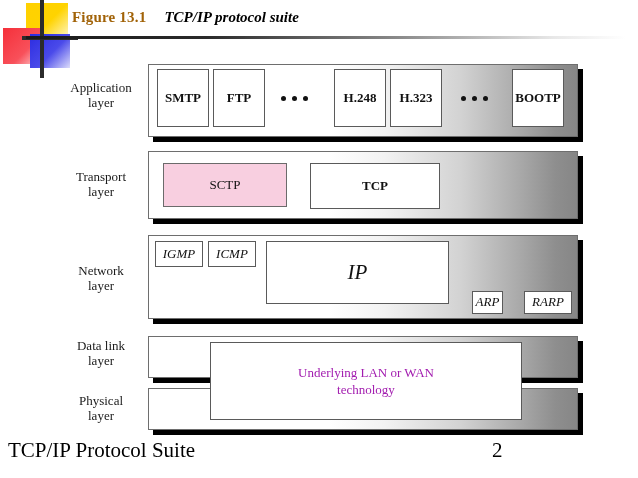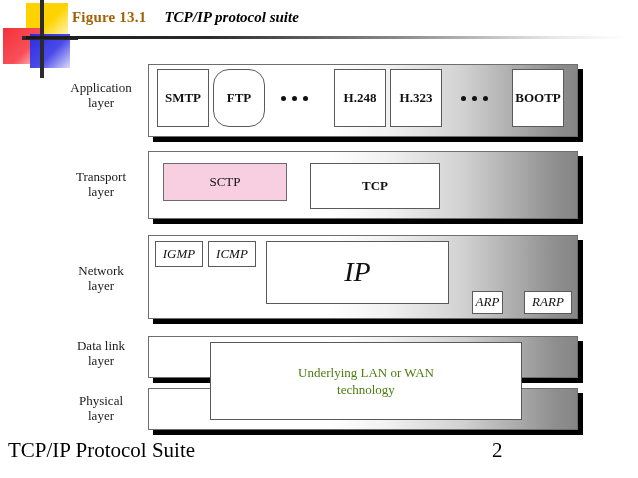--- a/index.html
+++ b/index.html
@@ -87,21 +87,21 @@
     background: #ffffff;
     display: flex;
     align-items: center;
     justify-content: center;
     font-size: 13px;
     color: #111;
     line-height: 1.15;
     text-align: center;
   }
   .proto.pink { background: #f8cfe0; border-color: #6b6b6b; }
-  .proto.big  { font-size: 28px; }
+  .proto.big  { font-size: 21px; }
 
   .dots {
     position: absolute;
     display: flex;
     align-items: center;
     gap: 6px;
   }
   .dots i {
     display: block; width: 5px; height: 5px; border-radius: 50%;
     background: #111;
@@ -111,21 +111,21 @@
     position: absolute;
     box-sizing: border-box;
     border: 1px solid #5a5a5a;
     background: #ffffff;
     display: flex;
     align-items: center;
     justify-content: center;
     text-align: center;
     font-size: 13px;
     line-height: 17px;
-    color: #4d7c0f;
+    color: #a21caf;
     z-index: 5;
   }
   .footer {
     position: absolute; left: 0; top: 436px; width: 638px; height: 42px;
   }
   .footer-text {
     position: absolute; left: 8px; top: 2px;
     font-size: 21px; color: #000;
   }
   .footer-page {
@@ -168,38 +168,38 @@
     <div>Data link</div>
     <div>layer</div>
   </div>
   <div class="row-label" style="left:58px; top:393px;">
     <div>Physical</div>
     <div>layer</div>
   </div>
 
   <div class="layer-bar" style="left:148px; top:64px; width:430px; height:73px;font-weight:bold;">
     <div class="proto" style="left:8px; top:4px; width:52px; height:58px;">SMTP</div>
-    <div class="proto" style="left:64px; top:4px; width:52px; height:58px;border-radius:16px;">FTP</div>
+    <div class="proto" style="left:64px; top:4px; width:52px; height:58px;">FTP</div>
     <div class="dots" style="left:132px; top:31px;">
       <i></i>
         <i></i>
         <i></i>
     </div>
     <div class="proto" style="left:185px; top:4px; width:52px; height:58px;">H.248</div>
     <div class="proto" style="left:241px; top:4px; width:52px; height:58px;">H.323</div>
     <div class="dots" style="left:312px; top:31px;">
       <i></i>
         <i></i>
         <i></i>
     </div>
     <div class="proto" style="left:363px; top:4px; width:52px; height:58px;">BOOTP</div>
   </div>
 
   <div class="layer-bar" style="left:148px; top:151px; width:430px; height:68px;">
-    <div class="proto pink" style="left:14px; top:11px; width:124px; height:38px;">SCTP</div>
+    <div class="proto pink" style="left:14px; top:11px; width:124px; height:44px;">SCTP</div>
     <div class="proto" style="left:161px; top:11px; width:130px; height:46px;font-weight:bold;">TCP</div>
   </div>
 
   <div class="layer-bar" style="left:148px; top:235px; width:430px; height:84px;font-style:italic;">
     <div class="proto" style="left:6px; top:5px; width:48px; height:26px;">IGMP</div>
     <div class="proto" style="left:59px; top:5px; width:48px; height:26px;">ICMP</div>
     <div class="proto big" style="left:117px; top:5px; width:183px; height:63px;">IP</div>
     <div class="proto" style="left:323px; top:55px; width:31px; height:23px;">ARP</div>
     <div class="proto" style="left:375px; top:55px; width:48px; height:23px;">RARP</div>
   </div>

